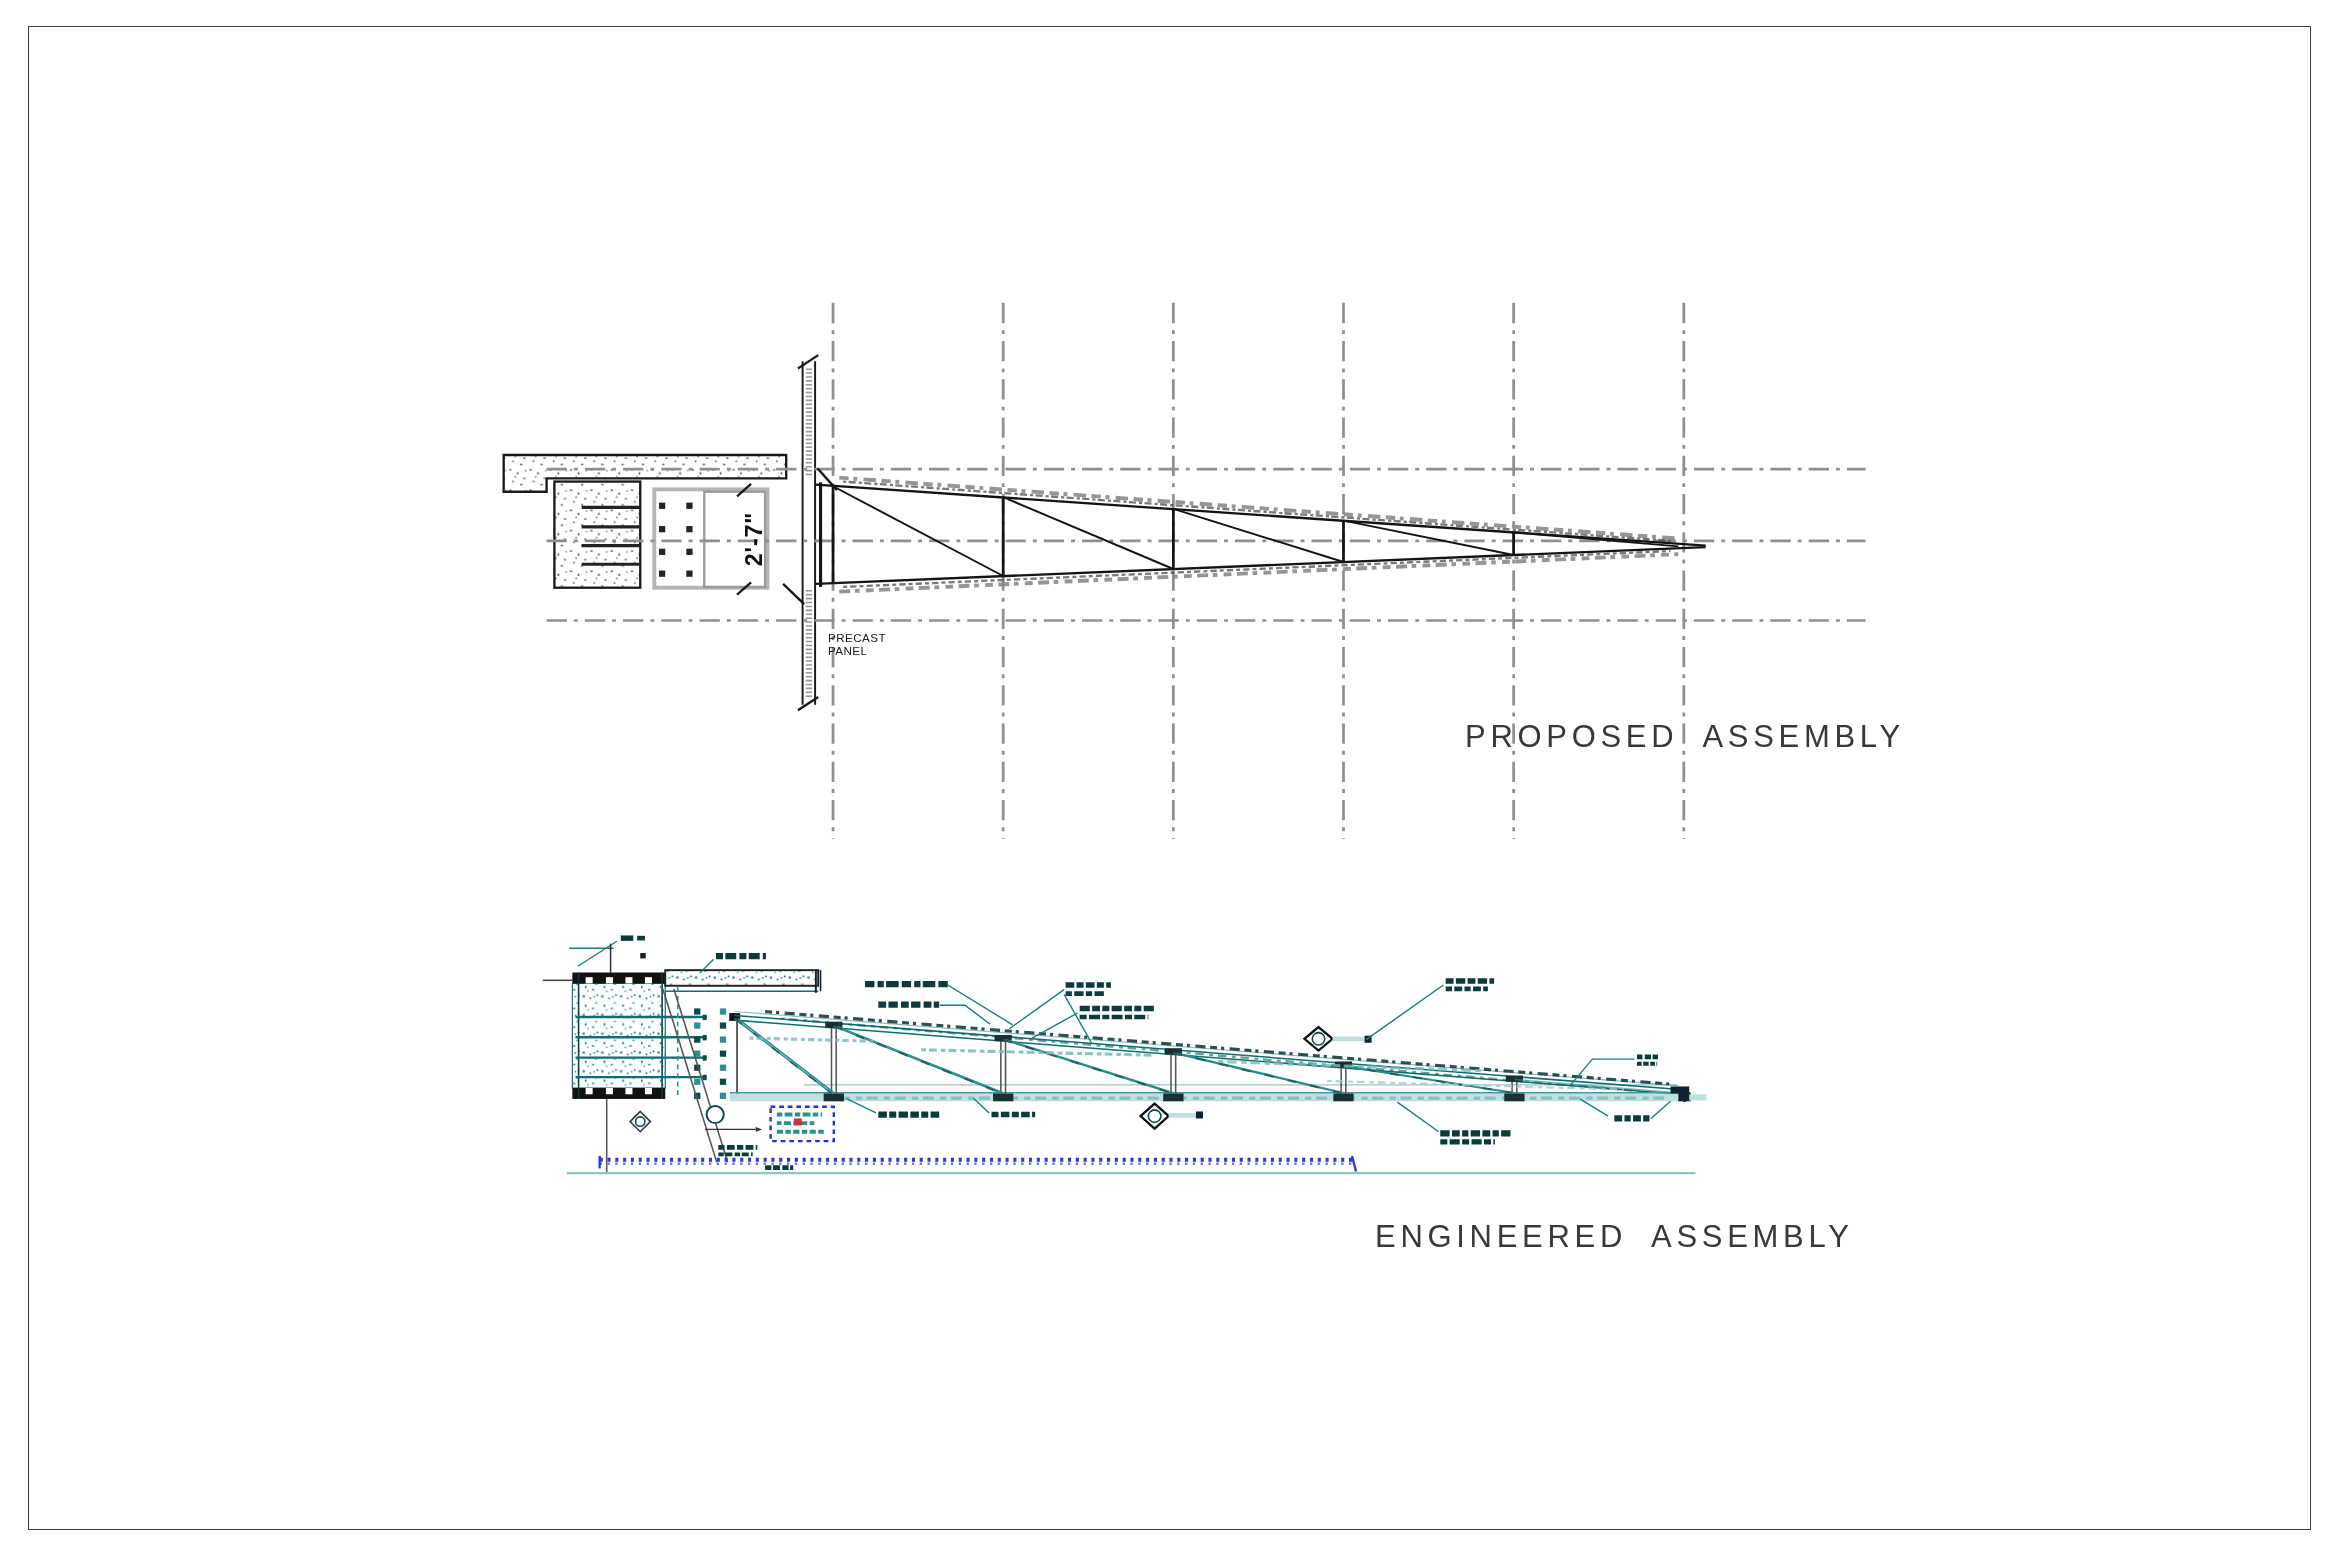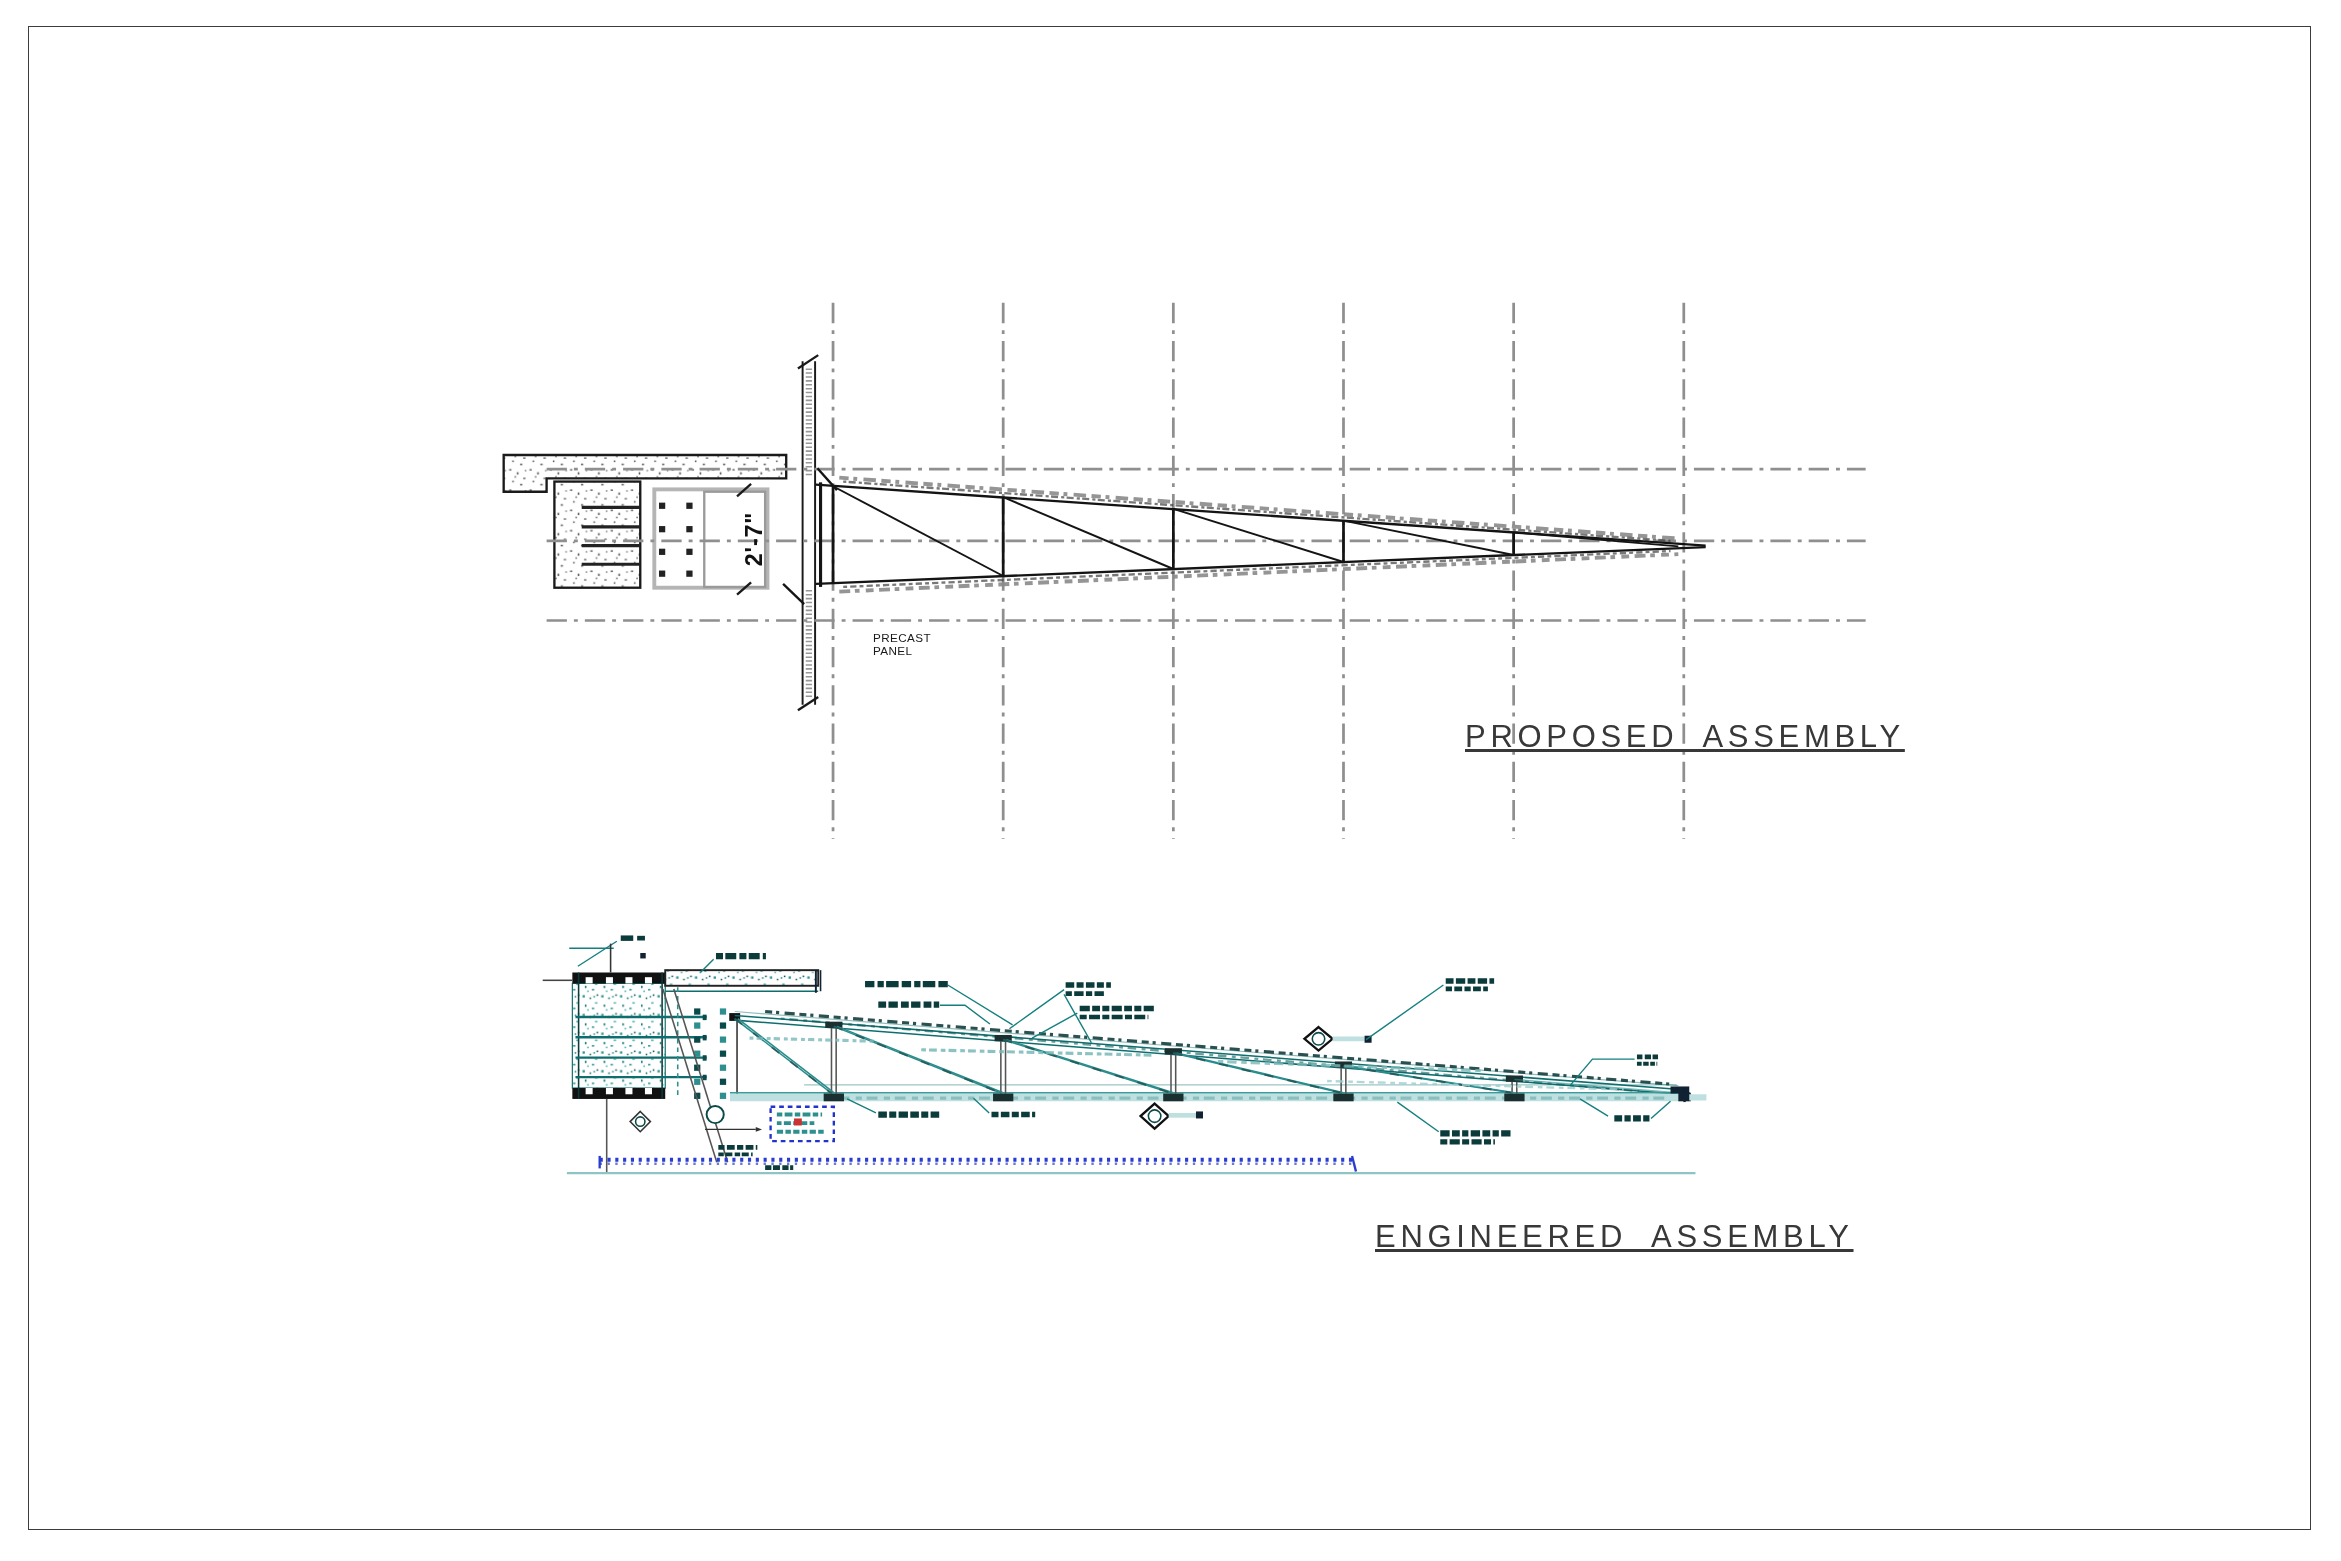--- a/index.html
+++ b/index.html
@@ -2,23 +2,23 @@
 <html style="font-size:12.5px"><head>
 <meta charset="utf-8">
 <style>
   html,body{margin:0;padding:0;background:#ffffff;}
   .page{position:relative;width:2342px;height:1561px;background:#ffffff;overflow:hidden;
         font-family:"Liberation Sans", sans-serif;}
   .sheet-frame{position:absolute;left:28px;top:26px;width:2283px;height:1504px;
         border:1.6px solid #3c3c3c;box-sizing:border-box;}
   svg{position:absolute;left:0;top:0;}
   .title{position:absolute;color:#383838;font-size:31px;letter-spacing:4.7px;word-spacing:12.5px;
-        white-space:nowrap;text-decoration:underline;}
+        white-space:nowrap;}
   .panel-label{position:absolute;left:828px;top:632px;color:#1a1a1a;font-size:11.7px;
-        line-height:12.5px;letter-spacing:0.4px;margin-left:45px;}
+        line-height:12.5px;letter-spacing:0.4px;}
   .dim-label{position:absolute;left:709px;top:525px;width:91px;height:28px;
         transform:rotate(-90deg);transform-origin:50% 50%;
         color:#111;font-size:23.4px;font-weight:bold;text-align:center;letter-spacing:0.8px;}
 </style>
 </head>
 <body>
 
 <div class="page">
   <div class="sheet-frame"></div>
 

